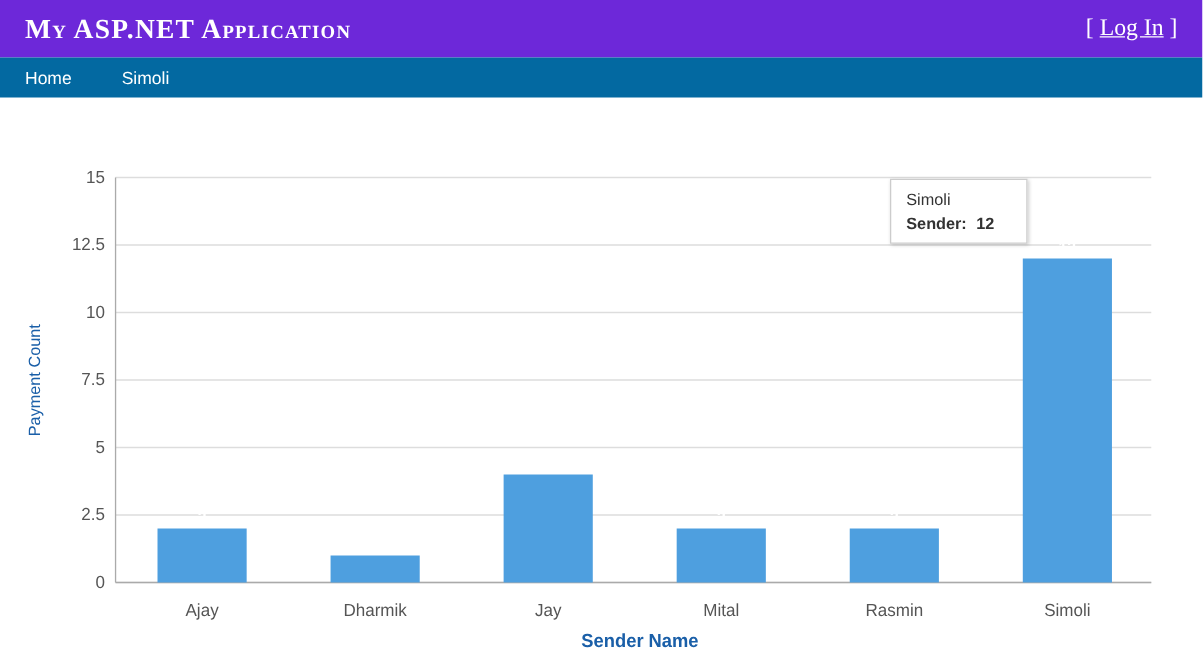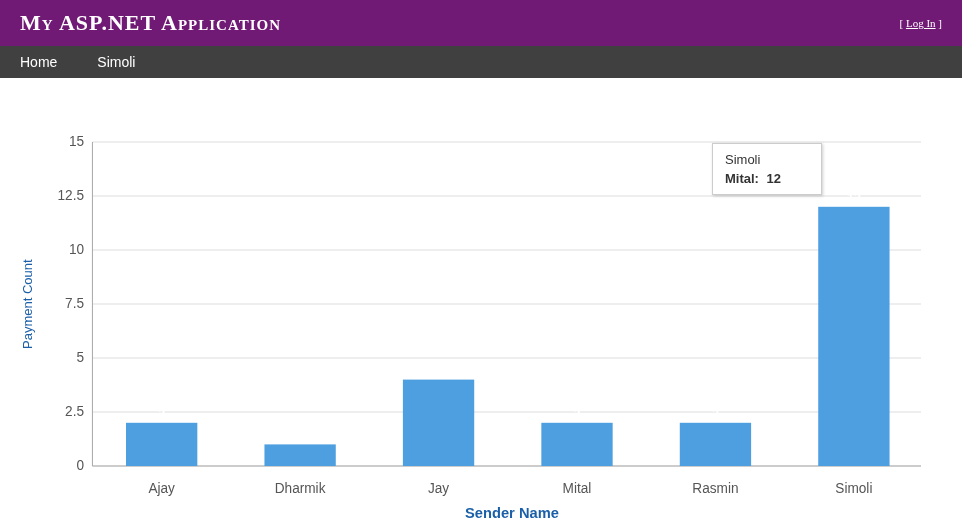--- a/index.html
+++ b/index.html
@@ -1,47 +1,47 @@
 <!DOCTYPE html>
 <html><head>
   <meta charset="utf-8">
   <style>
     * { margin: 0; padding: 0; box-sizing: border-box; }
     body { font-family: 'Times New Roman', Times, serif; background: #fff; width: 962px; height: 532px; overflow: hidden; }
 
     
     .header {
-      background: #701a75;
+      background: #6d28d9;
       padding: 10px 20px;
       display: flex;
       justify-content: space-between;
       align-items: center;
       gap: 12px;
     }
     .header-title {
       color: #fff;
       font-size: 22px;
       font-weight: bold;
       font-variant: small-caps;
       letter-spacing: 1px;
     }
     .header-login {
       color: #fff;
-      font-size: 11px;
+      font-size: 19px;
       text-decoration: none;
     }
     .header-login a {
       color: #fff;
       text-decoration: underline;
       cursor: pointer;
     }
 
     
     .nav {
-      background: #404040;
+      background: #0369a1;
       display: flex;
       padding: 0;
     }
     .nav-item {
       color: #fff;
       padding: 8px 20px;
       font-size: 14px;
       cursor: pointer;
       font-family: Arial, sans-serif;
     }
@@ -124,21 +124,21 @@
 </nav>
 
 <div class="chart-container">
   <div class="y-axis-label">Payment Count</div>
   <div class="chart-inner">
     <div class="chart-svg-wrapper">
       
       <div class="tooltip">
         <div class="tooltip-name">Simoli</div>
         <div class="tooltip-value">
-          <span>Mital:</span>
+          <span>Sender:</span>
           <span style="color:#333;font-weight:bold;margin-left:4px;">12</span>
         </div>
       </div>
       <svg id="chart-svg" width="100%" height="100%" viewBox="0 0 860 400" preserveAspectRatio="none">
 
         <line x1="50" y1="350" x2="840" y2="350" stroke="#ddd" stroke-width="1"></line>
         <line x1="50" y1="300" x2="840" y2="300" stroke="#ddd" stroke-width="1"></line>
         <line x1="50" y1="250" x2="840" y2="250" stroke="#ddd" stroke-width="1"></line>
         <line x1="50" y1="200" x2="840" y2="200" stroke="#ddd" stroke-width="1"></line>
         <line x1="50" y1="150" x2="840" y2="150" stroke="#ddd" stroke-width="1"></line>

